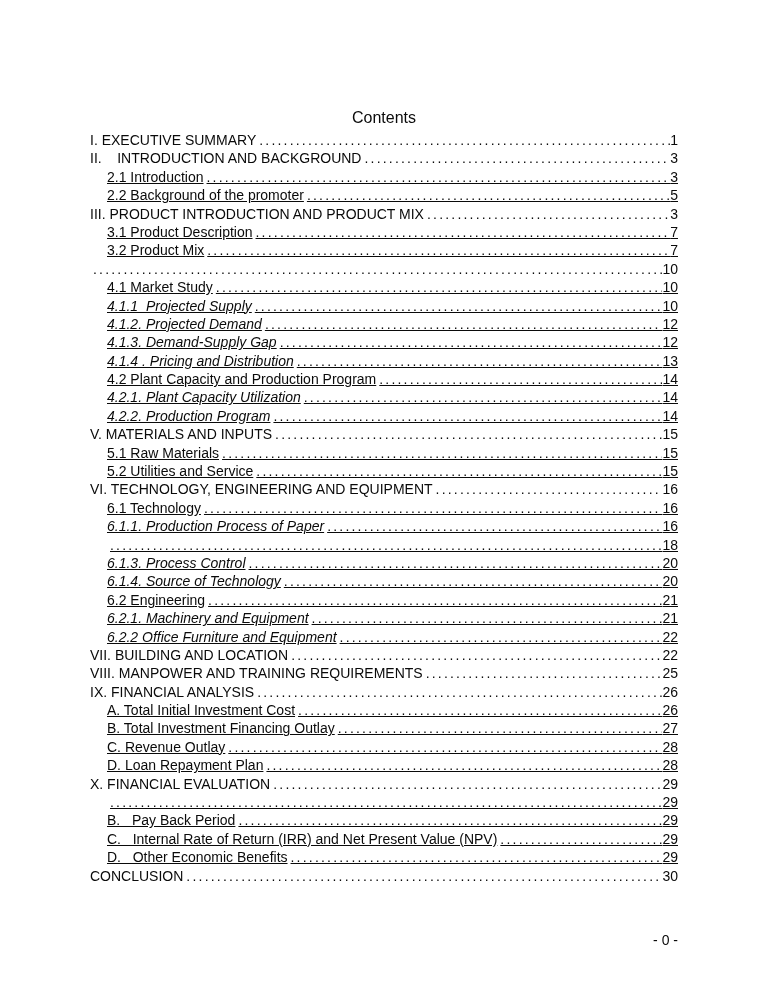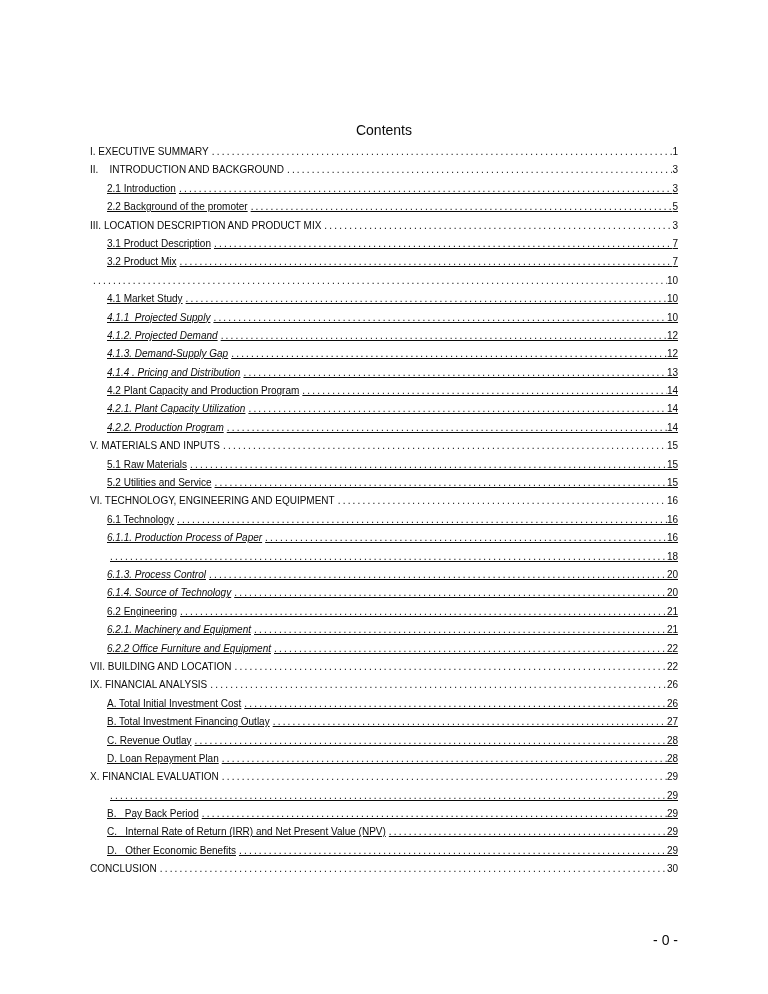--- a/index.html
+++ b/index.html
@@ -14,32 +14,31 @@
     width: 768px; height: 994px;
     background: #ffffff;
     overflow: hidden;
   }
   .content {
     position: absolute;
     left: 90px; right: 90px; top: 109px;
   }
   .doc-title {
     text-align: center;
-    font-size: 14px;
+    font-size: 16px;
     font-weight: 400;
     margin-bottom: 4px;
     line-height: 18px;
-    margin-top: 12px;
   }
   .toc-list { width: 100%; }
   .toc-row {
     display: flex;
-    align-items: flex-start;
+    align-items: flex-end;
     height: 18.4px;
-    font-size: 10px;
+    font-size: 14px;
     line-height: 18.4px;
     overflow: hidden;
   }
   .toc-row.indent-1 { padding-left: 17px; text-decoration: underline; }
   .toc-row.italic .toc-label { font-style: italic; }
   .toc-label { white-space: pre; flex: 0 0 auto; }
   .toc-dots {
     flex: 1 1 auto;
     overflow: hidden;
     white-space: nowrap;
@@ -82,21 +81,21 @@
     <span class="toc-page">3</span>
   </div>
 
   <div class="toc-row indent-1">
     <span class="toc-label">2.2 Background of the promoter</span>
     <span class="toc-dots"></span>
     <span class="toc-page">5</span>
   </div>
 
   <div class="toc-row indent-0">
-    <span class="toc-label">III. LOCATION DESCRIPTION AND PRODUCT MIX</span>
+    <span class="toc-label">III. PRODUCT INTRODUCTION AND PRODUCT MIX</span>
     <span class="toc-dots"></span>
     <span class="toc-page">3</span>
   </div>
 
   <div class="toc-row indent-1">
     <span class="toc-label">3.1 Product Description</span>
     <span class="toc-dots"></span>
     <span class="toc-page">7</span>
   </div>
 
@@ -229,20 +228,25 @@
     <span class="toc-dots"></span>
     <span class="toc-page">22</span>
   </div>
 
   <div class="toc-row indent-0">
     <span class="toc-label">VII. BUILDING AND LOCATION</span>
     <span class="toc-dots"></span>
     <span class="toc-page">22</span>
   </div>
 
+  <div class="toc-row indent-0">
+    <span class="toc-label">VIII. MANPOWER AND TRAINING REQUIREMENTS</span>
+    <span class="toc-dots"></span>
+    <span class="toc-page">25</span>
+  </div>
 
   <div class="toc-row indent-0">
     <span class="toc-label">IX. FINANCIAL ANALYSIS</span>
     <span class="toc-dots"></span>
     <span class="toc-page">26</span>
   </div>
 
   <div class="toc-row indent-1">
     <span class="toc-label">A. Total Initial Investment Cost</span>
     <span class="toc-dots"></span>

